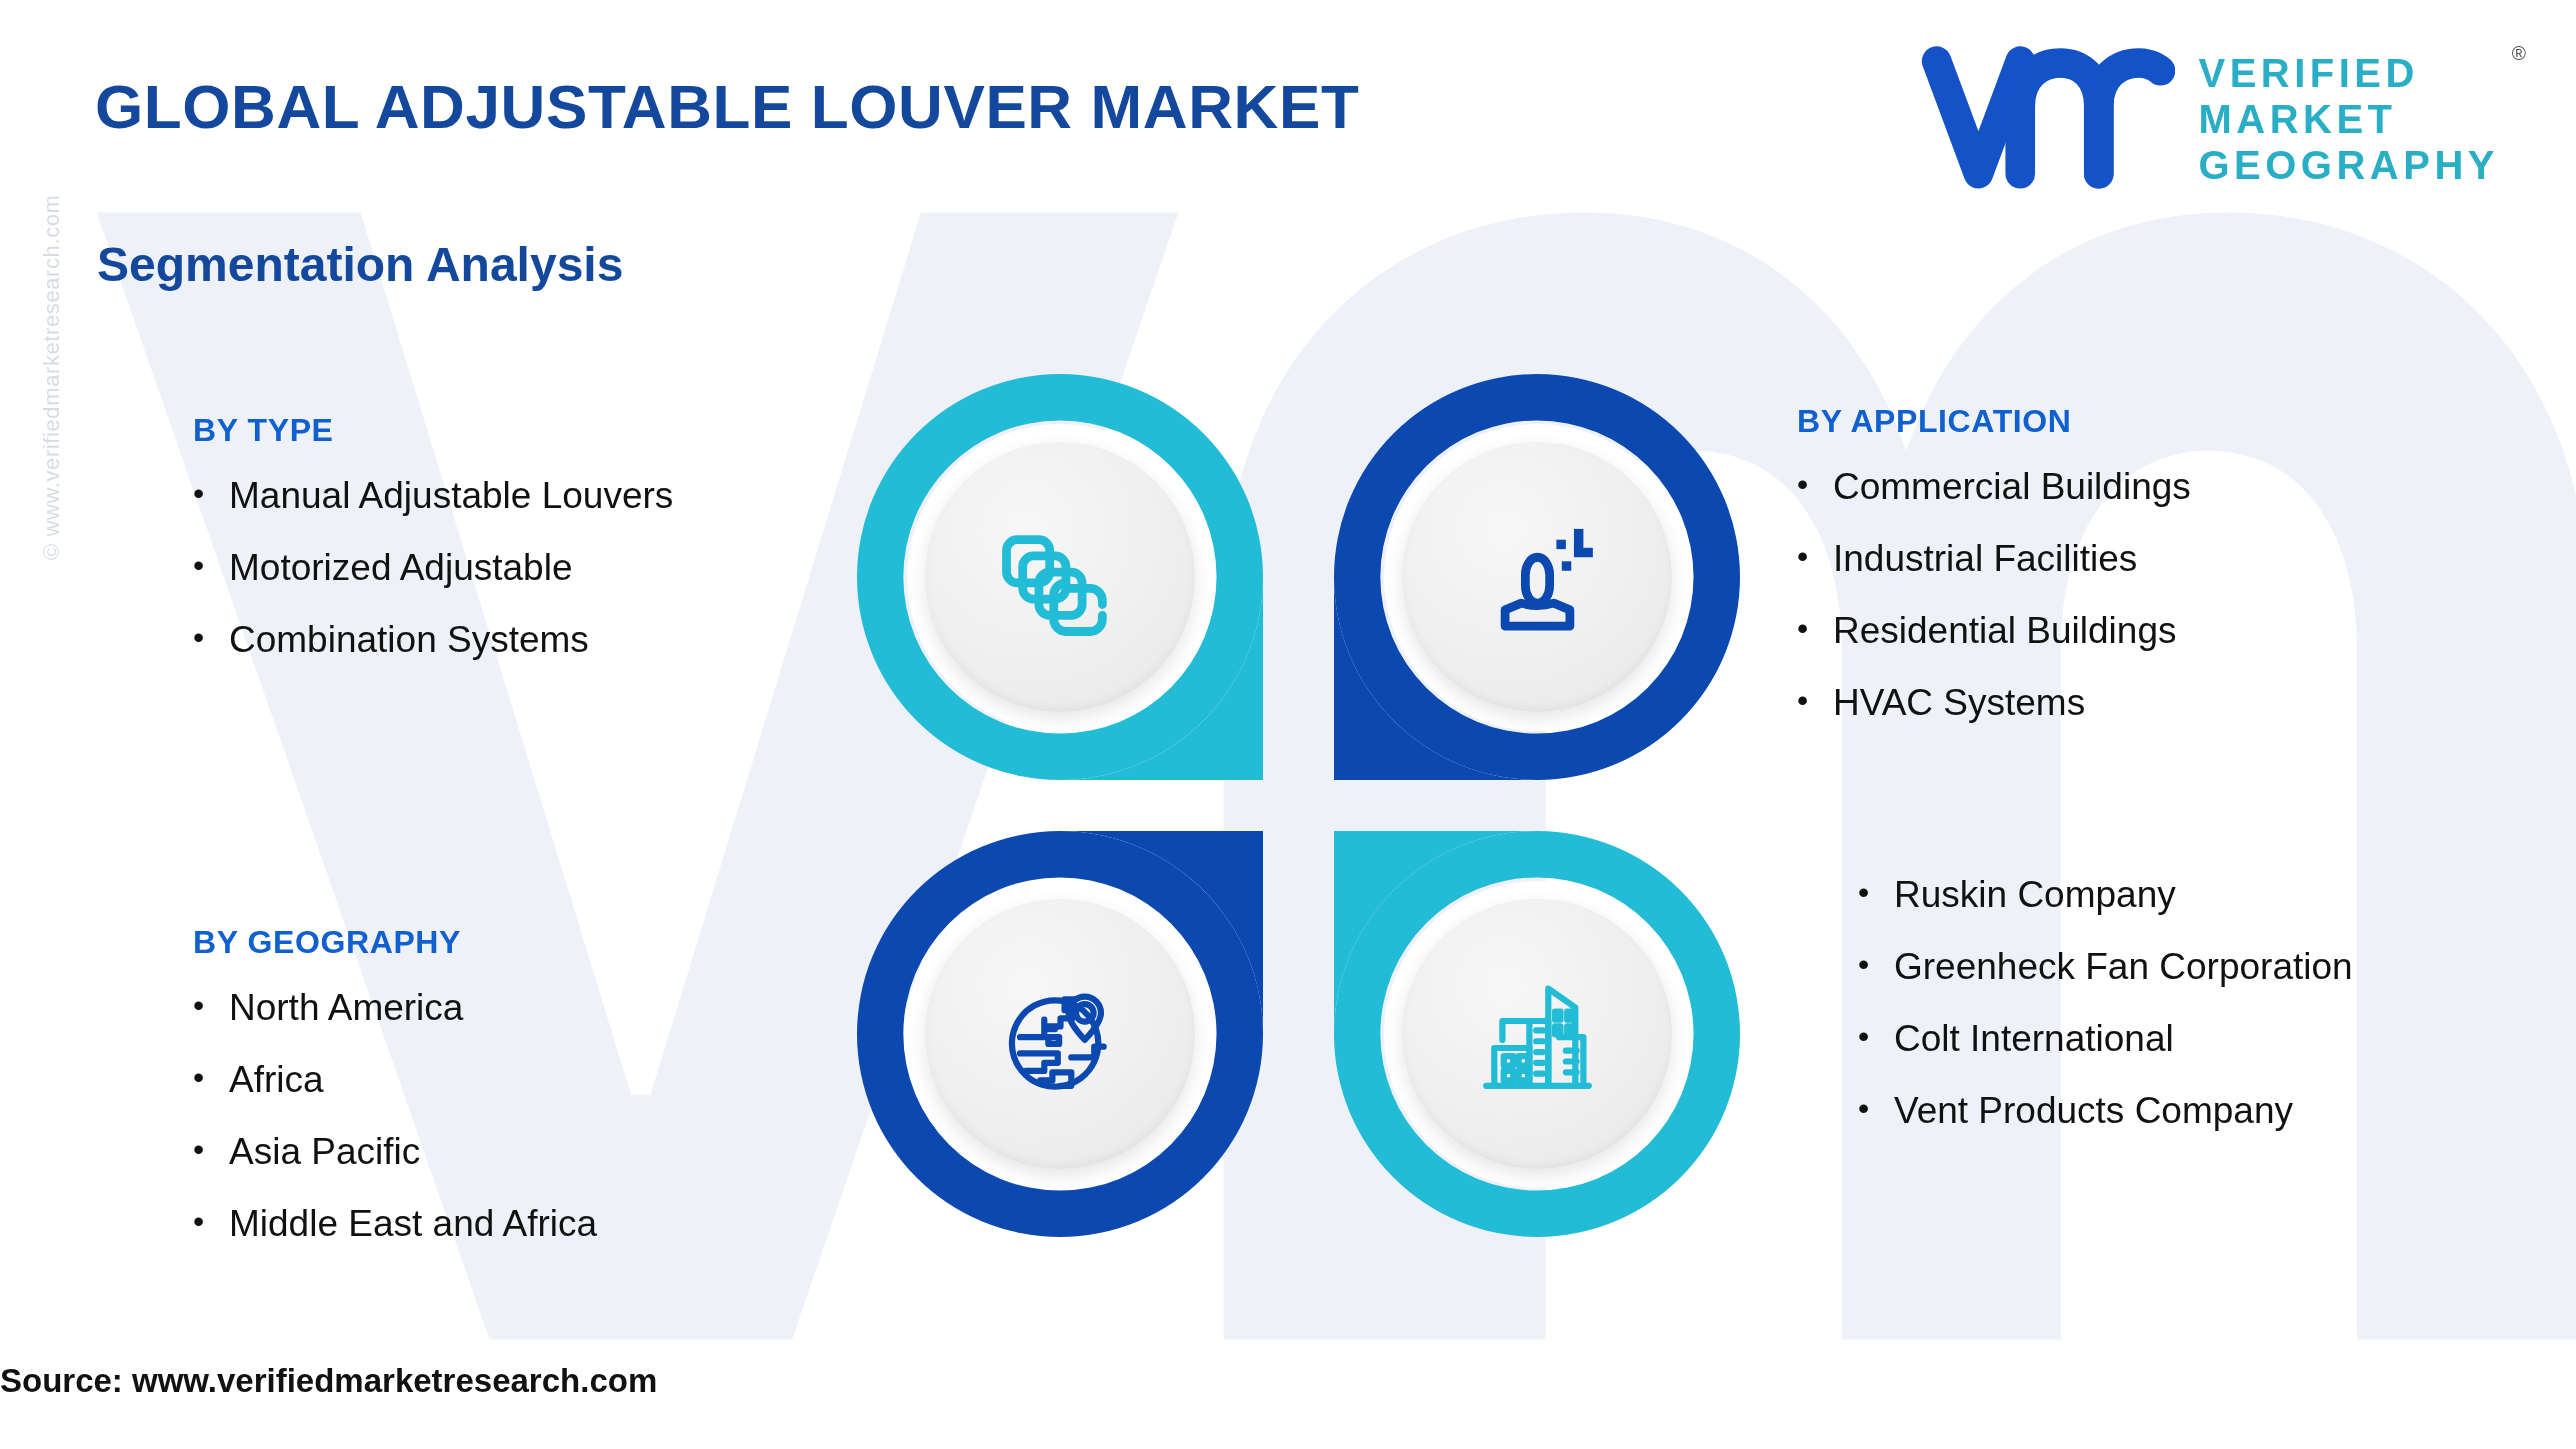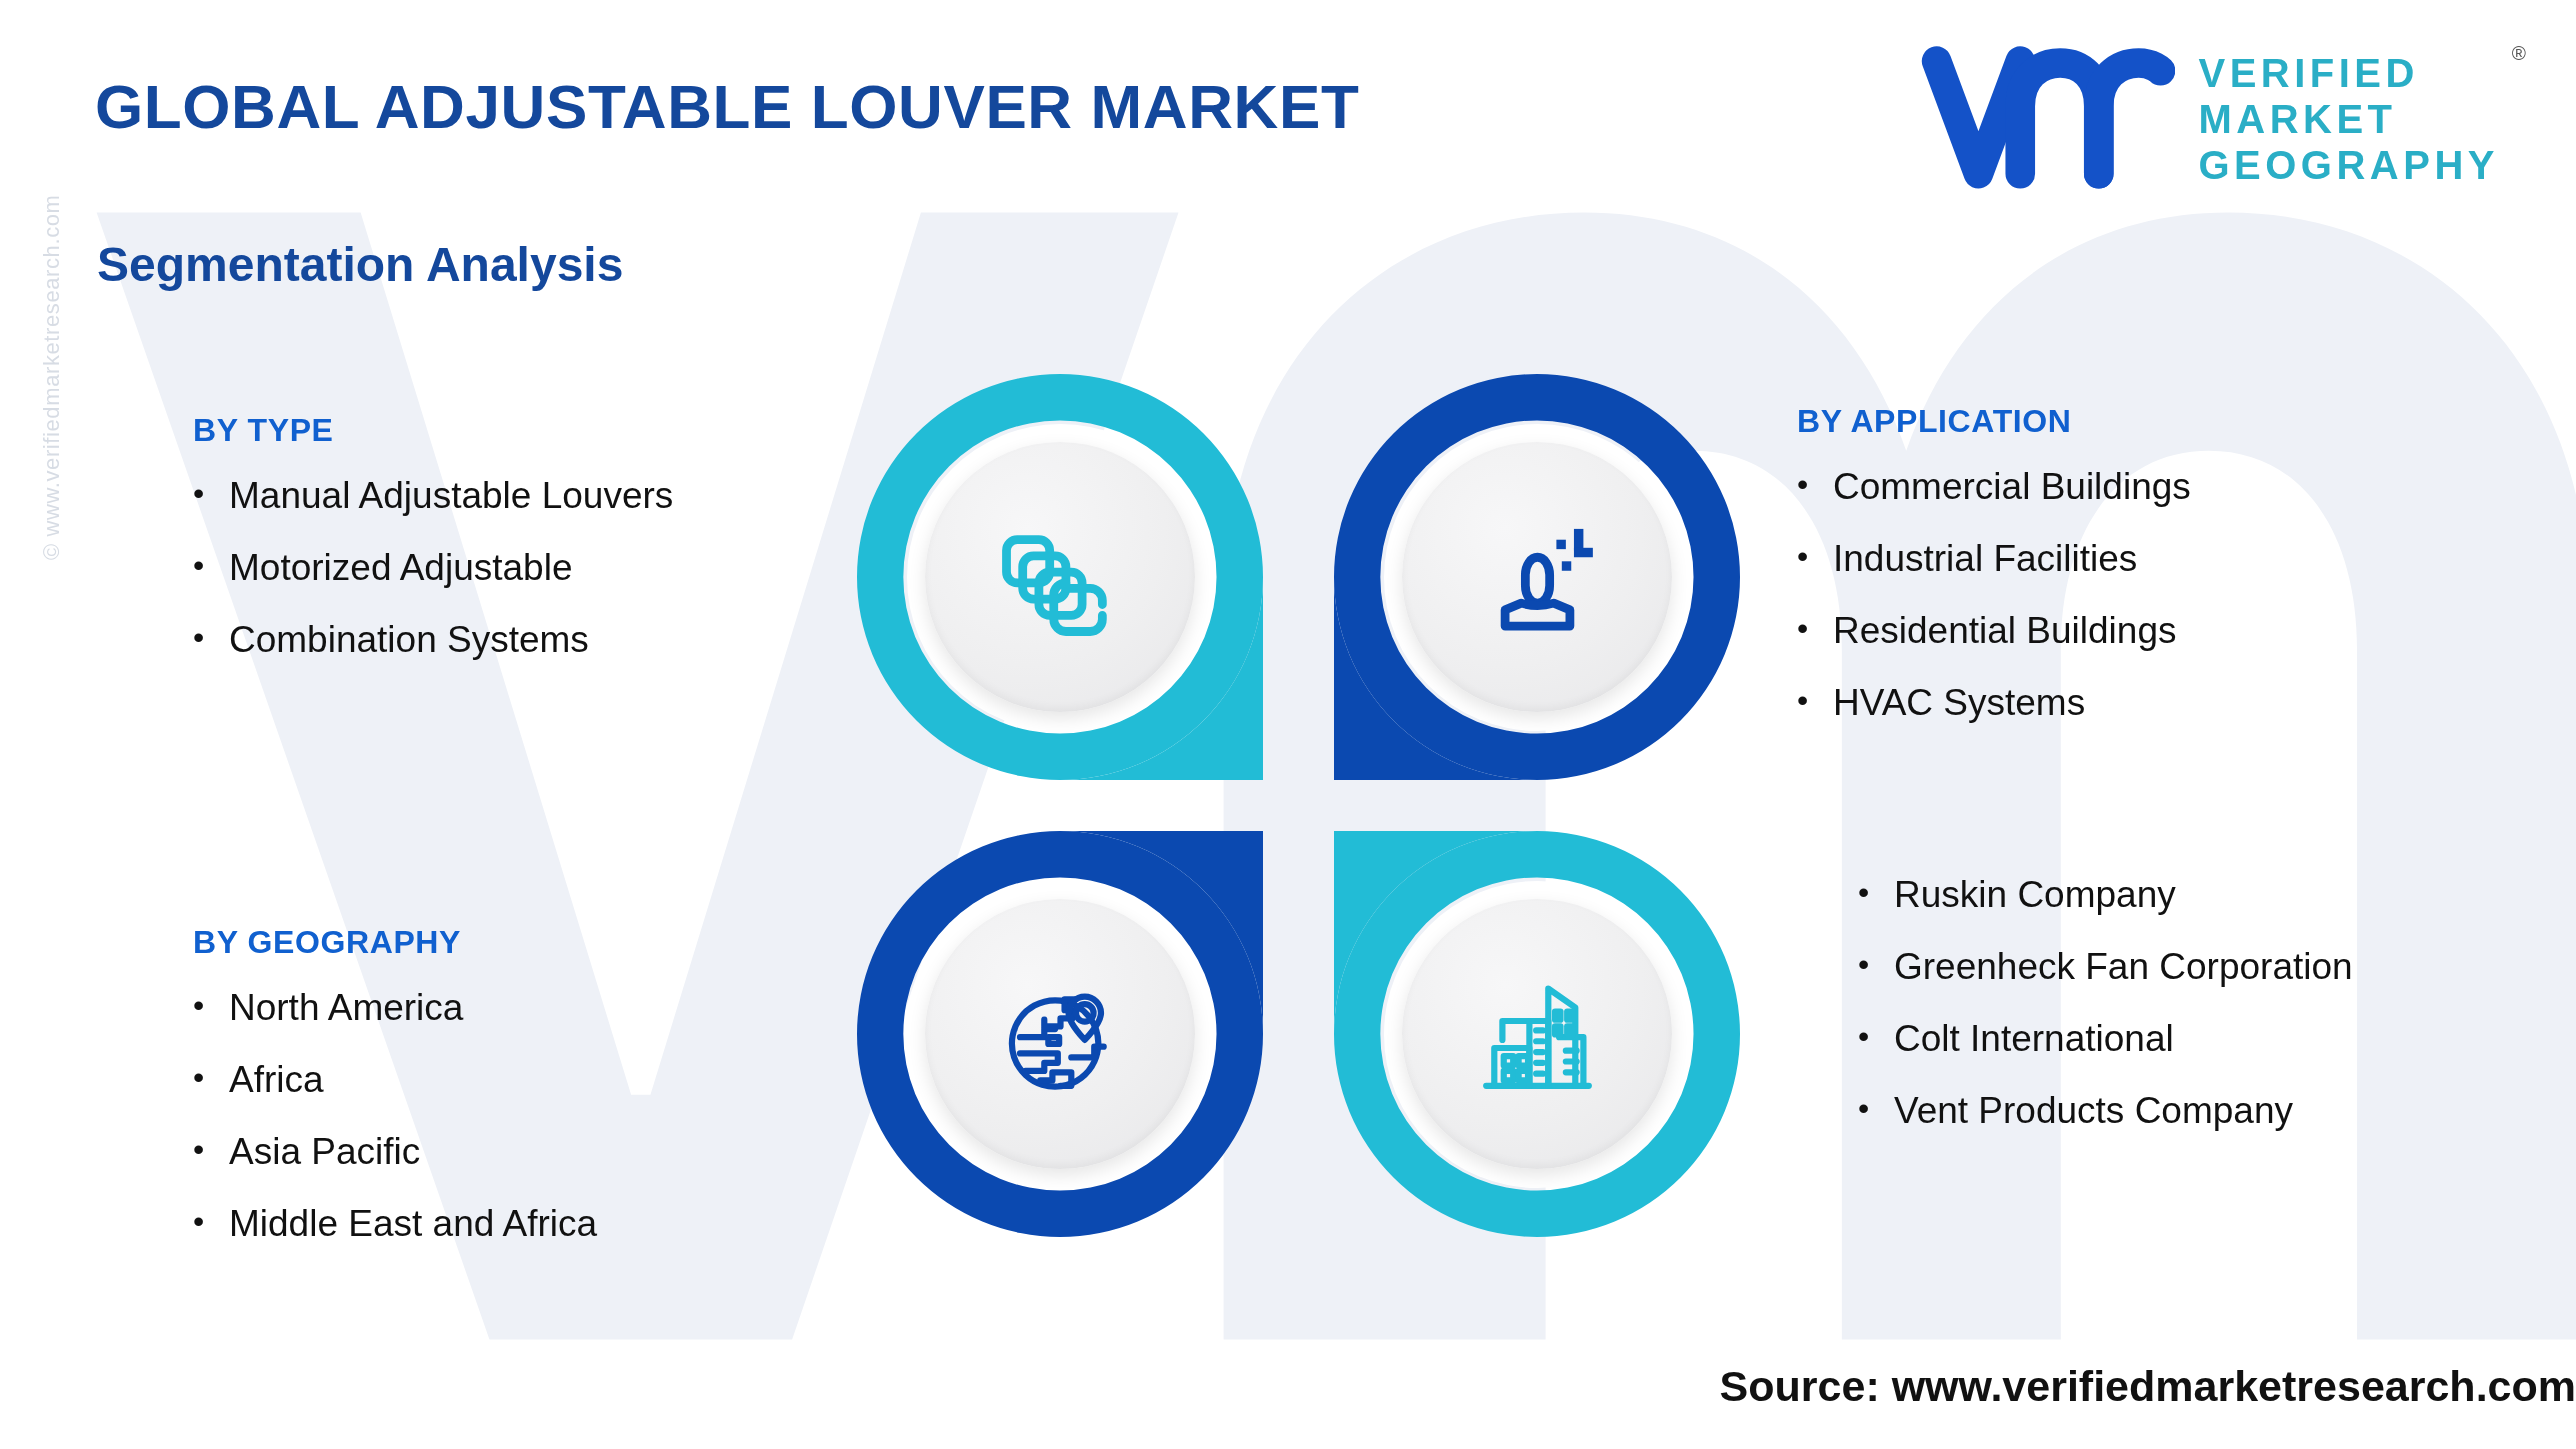--- a/index.html
+++ b/index.html
@@ -87,22 +87,22 @@
   }
   .icon-svg{width:135px;height:135px;display:block;}
 
   #quad-tl{left:0;top:0;}
   #quad-tr{left:477px;top:0;}
   #quad-bl{left:0;top:457px;}
   #quad-br{left:477px;top:457px;}
 
   
   #footer-source{
-    position:absolute;left:0;top:1362px;width:2576px;text-align:right;z-index:5;
-    font-size:43px;font-weight:700;color:#111;
+    position:absolute;left:0;top:1362px;width:2576px;text-align:left;z-index:5;
+    font-size:33px;font-weight:700;color:#111;
   }
 </style>
 </head>
 <body>
 
 <svg id="bg-watermark" viewBox="0 0 4000 2250" preserveAspectRatio="none">
 
   <g fill="#eef1f7">
 
     <path d="M150 330 L560 330 L980 1700 L1010 1700 L1430 330 L1830 330 L1230 2080 L760 2080 Z"></path>

